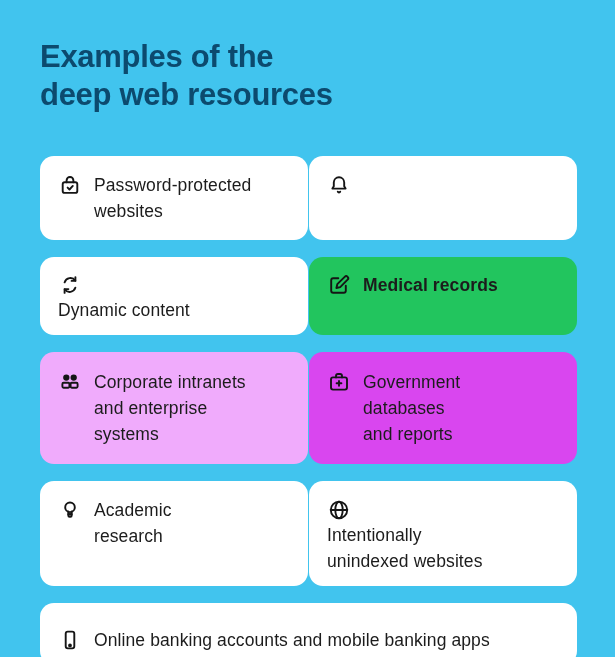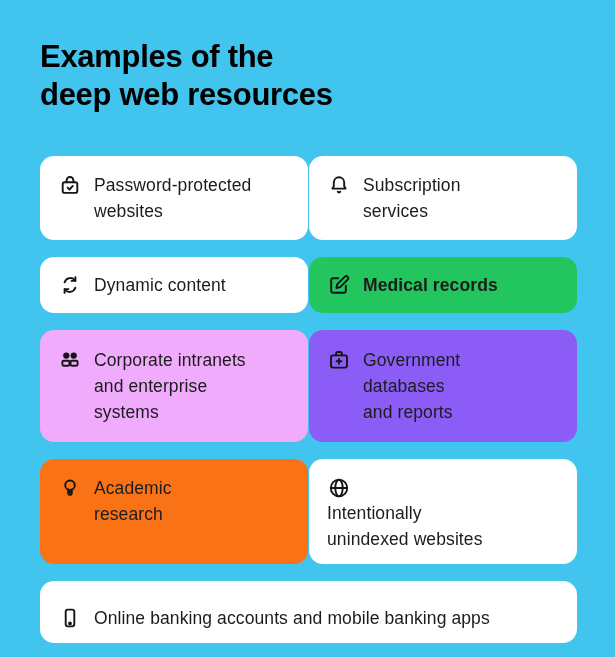--- a/index.html
+++ b/index.html
@@ -61,21 +61,21 @@
     line-height:26px;
     color:#1c1c1c;
     white-space:pre-line;
     letter-spacing:0.1px;
   }
 </style>
 </head>
 <body style="background: rgb(65, 196, 238);">
 
 <div class="page">
-  <h1 class="title" style="color: #000000;">Examples of the
+  <h1 class="title" style="color: #0c4a6e;">Examples of the
 deep web resources</h1>
 
   <div class="grid">
 
     <div class="row row-2l">
       <div class="card" style="background: rgb(255, 255, 255);">
         <span class="card-icon">
             <svg viewBox="0 0 24 24" fill="none" stroke="#151515" stroke-width="1.9" stroke-linecap="round" stroke-linejoin="round">
               <rect x="4.7" y="9.3" width="14.6" height="10.6" rx="2"></rect>
               <path d="M8.6 9.3V7.4a3.4 3.4 0 0 1 6.8 0v1.9"></path>
@@ -85,27 +85,25 @@
         <span class="card-label" style="color: rgb(28, 28, 28);">Password-protected
 websites</span>
       </div>
       <div class="card" style="background: rgb(255, 255, 255);">
         <span class="card-icon">
             <svg viewBox="0 0 24 24" fill="none" stroke="#151515" stroke-width="1.9" stroke-linecap="round" stroke-linejoin="round">
               <path d="M12 4.3c-3 0-5.2 2.3-5.2 5.3v3.7L5.4 15.6h13.2l-1.4-2.3V9.6c0-3-2.2-5.3-5.2-5.3z"></path>
               <path d="M10.8 18.7a1.3 1.3 0 0 0 2.4 0" fill="#151515"></path>
             </svg>
           </span>
-        <span class="card-label" style="color: rgb(28, 28, 28);">Subscription
-services</span>
       </div>
     </div>
 
     <div class="row row-1l">
-      <div class="card" style="background: rgb(255, 255, 255);">
+      <div class="card" style="background: rgb(255, 255, 255); flex-direction: column;">
         <span class="card-icon">
             <svg viewBox="0 0 24 24" fill="none" stroke="#151515" stroke-width="1.9" stroke-linecap="round" stroke-linejoin="round">
               <path d="M6.6 9.4a6 6 0 0 1 10.7-1.7"></path>
               <polyline points="17.4 4.1 17.4 7.9 13.6 7.9"></polyline>
               <path d="M17.4 14.6a6 6 0 0 1-10.7 1.7"></path>
               <polyline points="6.6 19.9 6.6 16.1 10.4 16.1"></polyline>
             </svg>
           </span>
         <span class="card-label" style="color: rgb(28, 28, 28);">Dynamic content</span>
       </div>
@@ -127,37 +125,37 @@
               <circle cx="8.3" cy="7.6" r="2.2" fill="#151515"></circle>
               <circle cx="15.7" cy="7.6" r="2.2" fill="#151515"></circle>
               <rect x="4.4" y="12.8" width="7" height="5" rx="1.2"></rect>
               <rect x="12.6" y="12.8" width="7" height="5" rx="1.2"></rect>
             </svg>
           </span>
         <span class="card-label" style="color: rgb(28, 28, 28);">Corporate intranets
 and enterprise
 systems</span>
       </div>
-      <div class="card" style="background: #8b5cf6;">
+      <div class="card" style="background: #d946ef;">
         <span class="card-icon">
             <svg viewBox="0 0 24 24" fill="none" stroke="#151515" stroke-width="1.9" stroke-linecap="round" stroke-linejoin="round">
               <rect x="4" y="7.4" width="16" height="12.2" rx="2"></rect>
               <path d="M9 7.4V6a2 2 0 0 1 2-2h2a2 2 0 0 1 2 2v1.4"></path>
               <path d="M12 10.9v4.8"></path>
               <path d="M9.6 13.3h4.8"></path>
             </svg>
           </span>
         <span class="card-label" style="color: rgb(28, 28, 28);">Government
 databases
 and reports</span>
       </div>
     </div>
 
     <div class="row row-2l">
-      <div class="card" style="background: #f97316;">
+      <div class="card" style="background: #ffffff;">
         <span class="card-icon">
             <svg viewBox="0 0 24 24" fill="none" stroke="#151515" stroke-width="1.9" stroke-linecap="round" stroke-linejoin="round">
               <circle cx="12" cy="9.3" r="4.8"></circle>
               <path d="M10.3 13.5v2.8h3.4v-2.8"></path>
               <path d="M10.3 16.3h3.4v1.2a1.3 1.3 0 0 1-1.3 1.3h-.8a1.3 1.3 0 0 1-1.3-1.3z"></path>
             </svg>
           </span>
         <span class="card-label" style="color: rgb(28, 28, 28);">Academic
 research</span>
       </div>

